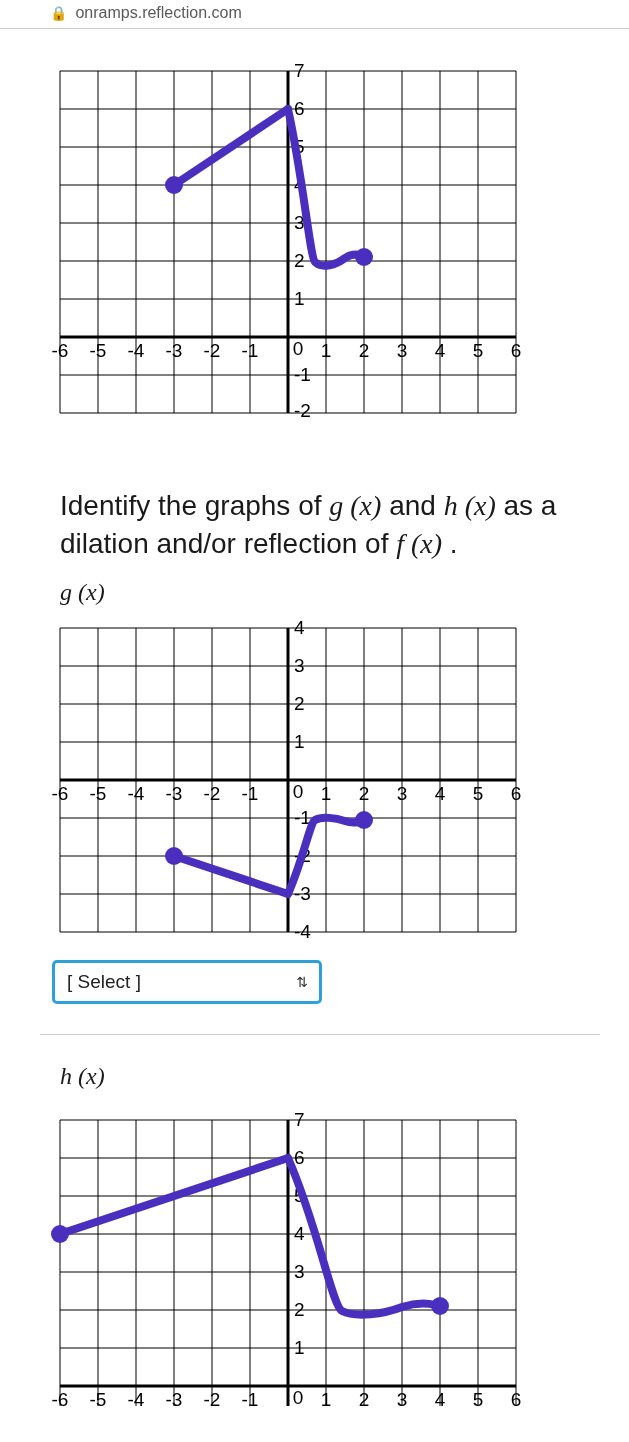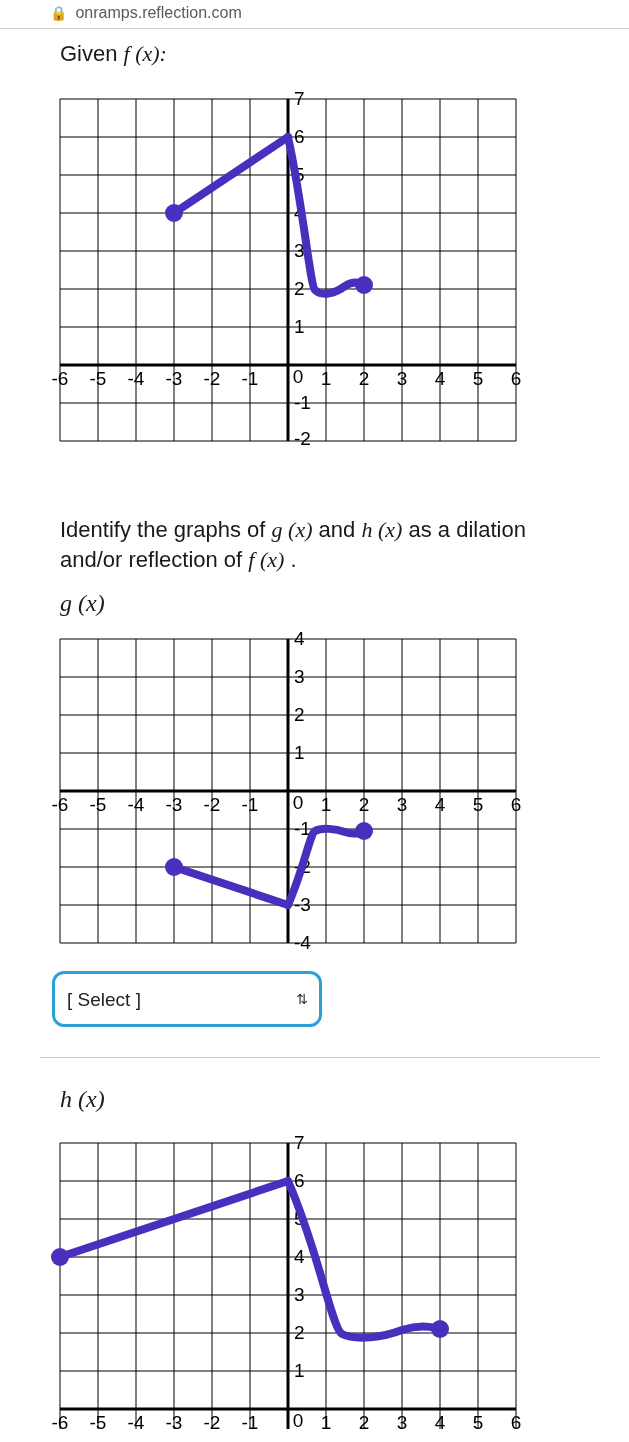--- a/index.html
+++ b/index.html
@@ -32,42 +32,42 @@
   }
   .math {
     font-family: "Times New Roman", serif;
     font-style: italic;
   }
   .graph-wrap {
     margin: 6px 0 18px -30px;
   }
   svg { display: block; }
   .instruction {
-    font-size: 22px;
+    font-size: 28px;
     line-height: 1.35;
     margin: 60px 0 16px 0;
   }
   .label-gx, .label-hx {
     font-family: "Times New Roman", serif;
     font-style: italic;
     font-size: 24px;
     margin: 14px 0 6px 0;
   }
   .select-wrap {
     margin: 10px 0 30px -8px;
     position: relative;
     width: 270px;
   }
   select.answer {
     width: 100%;
-    height: 56px;
+    height: 44px;
     font-size: 19px;
     padding: 0 36px 0 12px;
     border: 3px solid #2da0d8;
-    border-radius: 12px;
+    border-radius: 5px;
     background: #fff;
     appearance: none;
     -webkit-appearance: none;
     color: #222;
   }
   .select-caret {
     position: absolute;
     right: 14px;
     top: 50%;
     transform: translateY(-50%);
@@ -85,23 +85,20 @@
 </head>
 <body>
 
 <div class="url-bar">
   <span class="lock">🔒</span>
   <span>onramps.reflection.com</span>
 </div>
 
 <div class="content">
 
-  <p class="prompt">
-    <span>Given </span><span class="math">f (x):</span>
-  </p>
 
   <div class="graph-wrap">
     <svg width="540" height="380" viewBox="0 0 540 380">
       <g transform="translate(30,10)">
 
         <g stroke="#000" stroke-width="1">
 
           <line x1="0" y1="14" x2="0" y2="356"></line>
             <line x1="38" y1="14" x2="38" y2="356"></line>
           <line x1="76" y1="14" x2="76" y2="356"></line>

